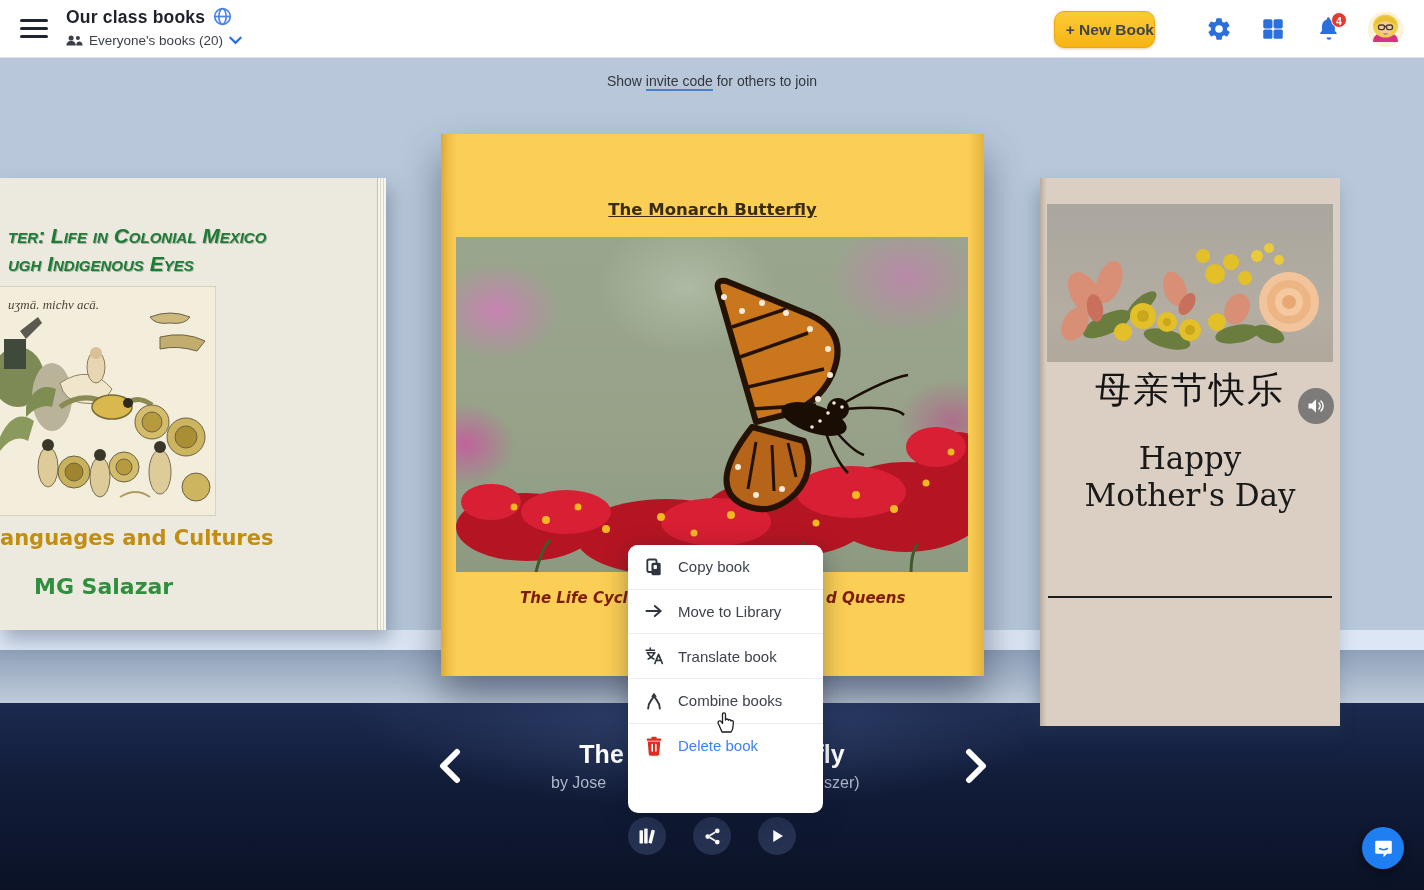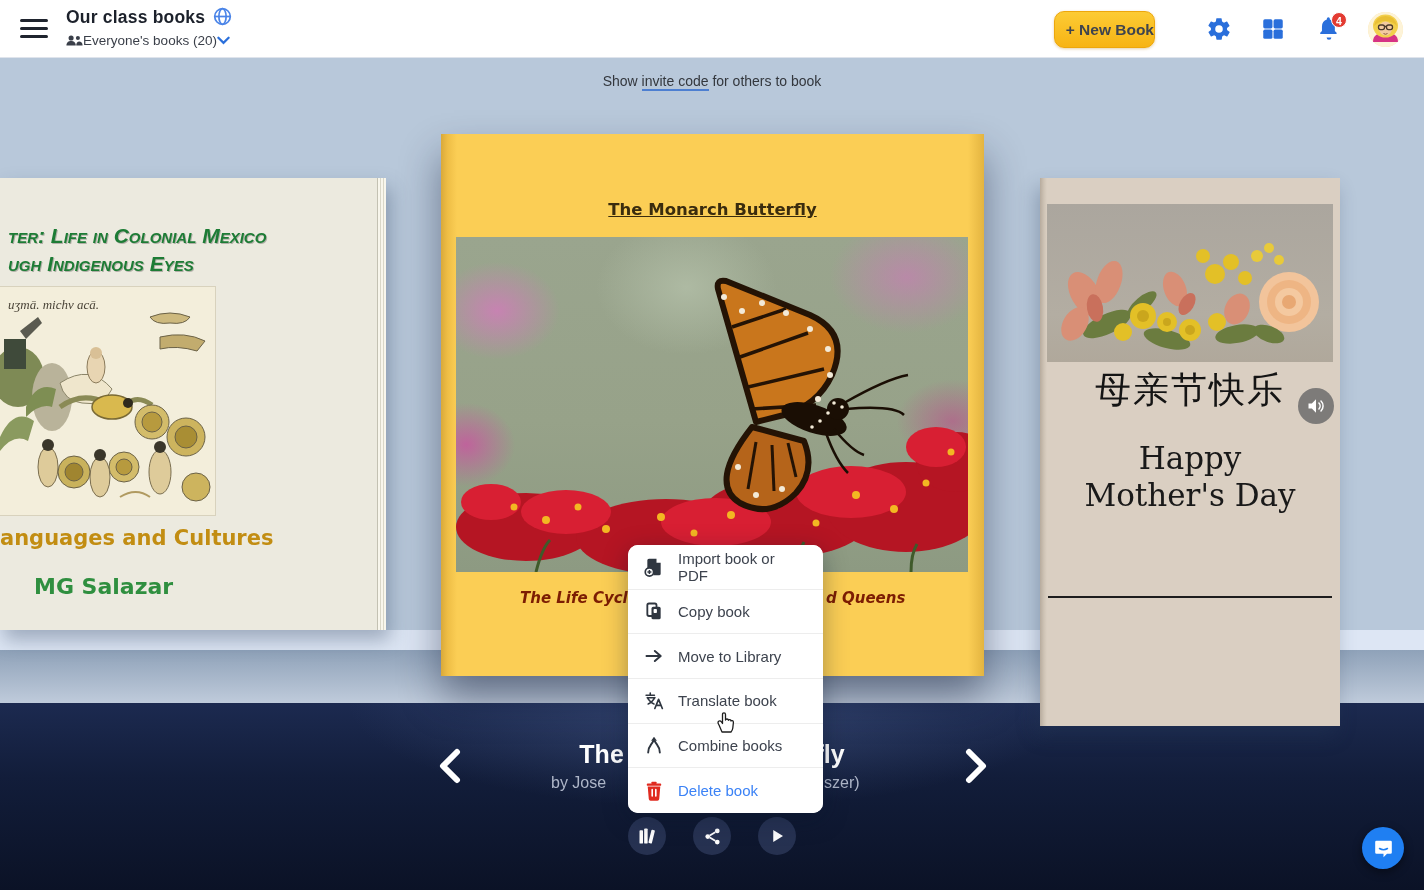--- a/index.html
+++ b/index.html
@@ -8,21 +8,21 @@
   #app { position:relative; width:1424px; height:890px; background:#b8c8da; overflow:hidden; }
 
   
   .header { position:absolute; top:0; left:0; width:1424px; height:58px; background:#ffffff;
             border-bottom:1px solid #dfe4ec; z-index:40; }
   .hamburger { position:absolute; left:20px; top:19px; width:28px; height:20px; cursor:pointer; }
   .hamburger span { display:block; height:2.6px; background:#1f242e; border-radius:2px; margin-bottom:5.5px; }
   .title-block { position:absolute; left:66px; top:7px; }
   .page-title { font-size:17.5px; font-weight:bold; color:#1c212b; letter-spacing:.2px; display:inline-block; }
   .globe { display:inline-block; vertical-align:-3px; margin-left:8px; }
-  .sub-row { margin-top:3px; display:flex; align-items:center; cursor:pointer; }
+  .sub-row { margin-top:3px; display:flex; align-items:center; gap:6px; cursor:pointer; }
   .sub-row .sub-label { font-size:13.5px; color:#3a3f49; }
   .newbook-btn { position:absolute; left:1054px; top:11px; width:101px; height:37px; border-radius:10px;
                  background:linear-gradient(180deg,#fccb35 0%,#f7b414 100%);
                  border:1px solid #eda70c; box-shadow:0 1px 3px rgba(180,120,0,.35);
                  font-size:15.5px; font-weight:bold; color:#3e434e; text-align:right; line-height:35px; cursor:pointer; }
   .hdr-icon { position:absolute; top:16px; width:28px; height:28px; cursor:pointer; }
   .hdr-gear { left:1206px; } .hdr-grid { left:1260px; } .hdr-bell { left:1316px; }
   .badge { position:absolute; left:15px; top:-4px; min-width:16px; height:16px; border-radius:8px;
            background:#e33b32; color:#fff; font-size:10.5px; font-weight:bold; text-align:center; line-height:16px;
            border:1.5px solid #ffffff; }
@@ -178,21 +178,21 @@
           <ellipse cx="17.5" cy="16.5" rx="6.5" ry="7" fill="#f3c9a0"></ellipse>
           <rect x="10.5" y="13" width="6" height="4.6" rx="2" fill="none" stroke="#4c3a2a" stroke-width="1.3"></rect>
           <rect x="18.5" y="13" width="6" height="4.6" rx="2" fill="none" stroke="#4c3a2a" stroke-width="1.3"></rect>
           <line x1="16.5" y1="14.5" x2="18.5" y2="14.5" stroke="#4c3a2a" stroke-width="1.3"></line>
           <path d="M15.5 21.5 Q17.5 23 19.5 21.5" fill="none" stroke="#8a5a3a" stroke-width="1"></path>
           <path d="M6 14 Q8 4 17.5 4 Q27 4 29 14 Q24 9 17.5 9 Q11 9 6 14Z" fill="#e9bf34"></path>
         </svg>
     </div>
   </div>
 
-  <div class="invite"><span>Show </span><a>invite code</a><span> for others to book</span></div>
+  <div class="invite"><span>Show </span><a>invite code</a><span> for others to join</span></div>
 
   <div class="shelf-top"></div>
   <div class="shelf-front"></div>
   <div class="bottom-bar"></div>
 
   <div class="book book-left">
     <div class="lb-title">
       <div>ter: Life in Colonial Mexico</div>
       <div>ugh Indigenous Eyes</div>
     </div>
@@ -431,30 +431,20 @@
   <div class="pb-btn pb-play">
     <svg width="18" height="18" viewBox="0 0 24 24">
         <path d="M7 4 L20 12 L7 20 Z" fill="#ffffff"></path>
       </svg>
   </div>
 
   <div class="menu">
     <div class="menu-item">
       <span class="mi-icon">
           <svg width="20" height="20" viewBox="0 0 24 24">
-            <path fill="#2f3640" d="M6 2 h9 l5 5 v13 a2 2 0 0 1 -2 2 h-7 a7 7 0 0 0 -7 -9 V4 a2 2 0 0 1 2 -2z M15 2 v5 h5z"></path>
-            <circle cx="6.5" cy="18" r="5" fill="#ffffff" stroke="#2f3640" stroke-width="2"></circle>
-            <path d="M6.5 15.6 v4.8 M4.1 18 h4.8" stroke="#2f3640" stroke-width="1.8"></path>
-          </svg>
-        </span>
-      <span>Import book or PDF</span>
-    </div>
-    <div class="menu-item">
-      <span class="mi-icon">
-          <svg width="20" height="20" viewBox="0 0 24 24">
             <rect x="4" y="3" width="11" height="15" rx="2" fill="none" stroke="#2f3640" stroke-width="2.2"></rect>
             <rect x="9" y="7" width="11" height="15" rx="2" fill="#2f3640"></rect>
             <rect x="11.5" y="9.5" width="4" height="5" rx="1" fill="#ffffff"></rect>
           </svg>
         </span>
       <span>Copy book</span>
     </div>
     <div class="menu-item">
       <span class="mi-icon">
           <svg width="20" height="20" viewBox="0 0 24 24">

